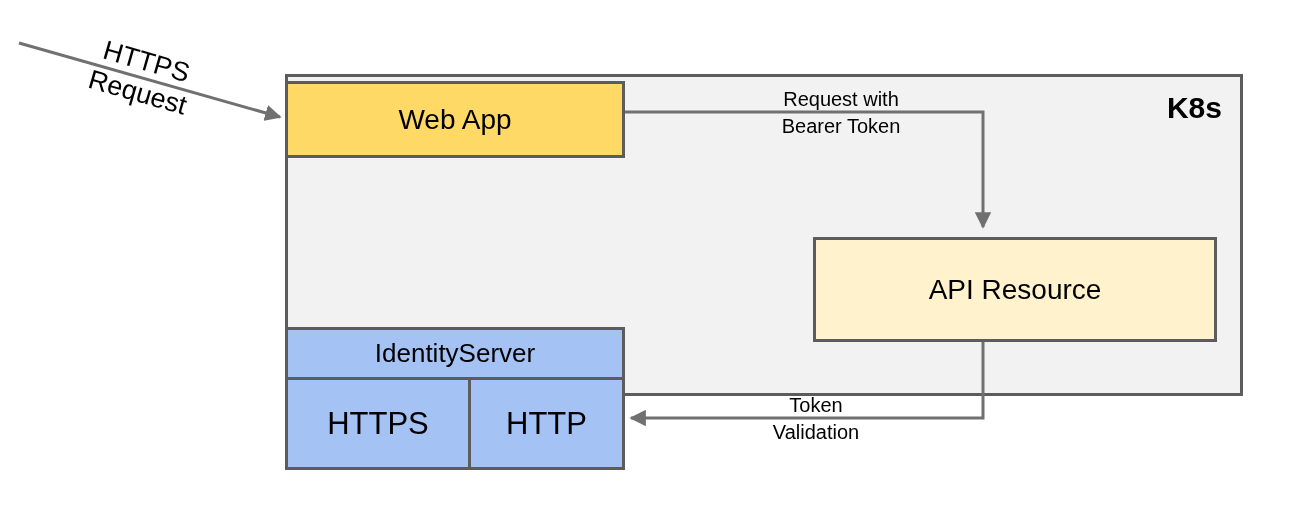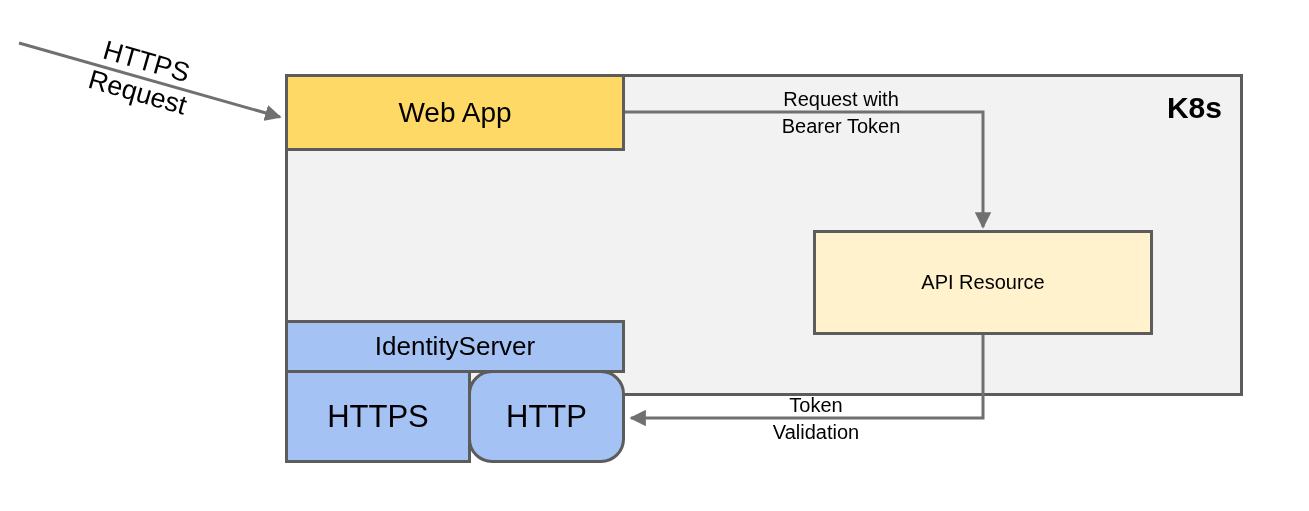--- a/index.html
+++ b/index.html
@@ -37,51 +37,51 @@
     line-height: 1;
   }
   .node {
     position: absolute;
     display: flex;
     align-items: center;
     justify-content: center;
     border: 3px solid var(--border);
     text-align: center;
     white-space: nowrap;
+    margin-top: 7px;
   }
   .web-app {
     left: 285px; top: 74px;
     width: 340px; height: 77px;
     background: var(--web-app-fill);
     font-size: 28px;
   }
   .api-resource {
     left: 813px; top: 230px;
-    width: 340px; height: 105px;
+    width: 404px; height: 105px;
     background: var(--api-resource-fill);
-    font-size: 20px;
+    font-size: 28px;
   }
   .identity-header {
     left: 285px; top: 320px;
     width: 340px; height: 53px;
     background: var(--identity-fill);
     font-size: 26px;
   }
   .https-cell {
     left: 285px; top: 370px;
     width: 186px; height: 93px;
     background: var(--identity-fill);
     font-size: 31px;
   }
   .http-cell {
     left: 468px; top: 370px;
     width: 157px; height: 93px;
     background: var(--identity-fill);
     font-size: 31px;
-    border-radius: 24px;
   }
   .arrows {
     position: absolute;
     left: 0; top: 0;
     width: 1309px; height: 511px;
     pointer-events: none;
   }
   .arrows path.edge {
     fill: none;
     stroke: var(--arrow);

